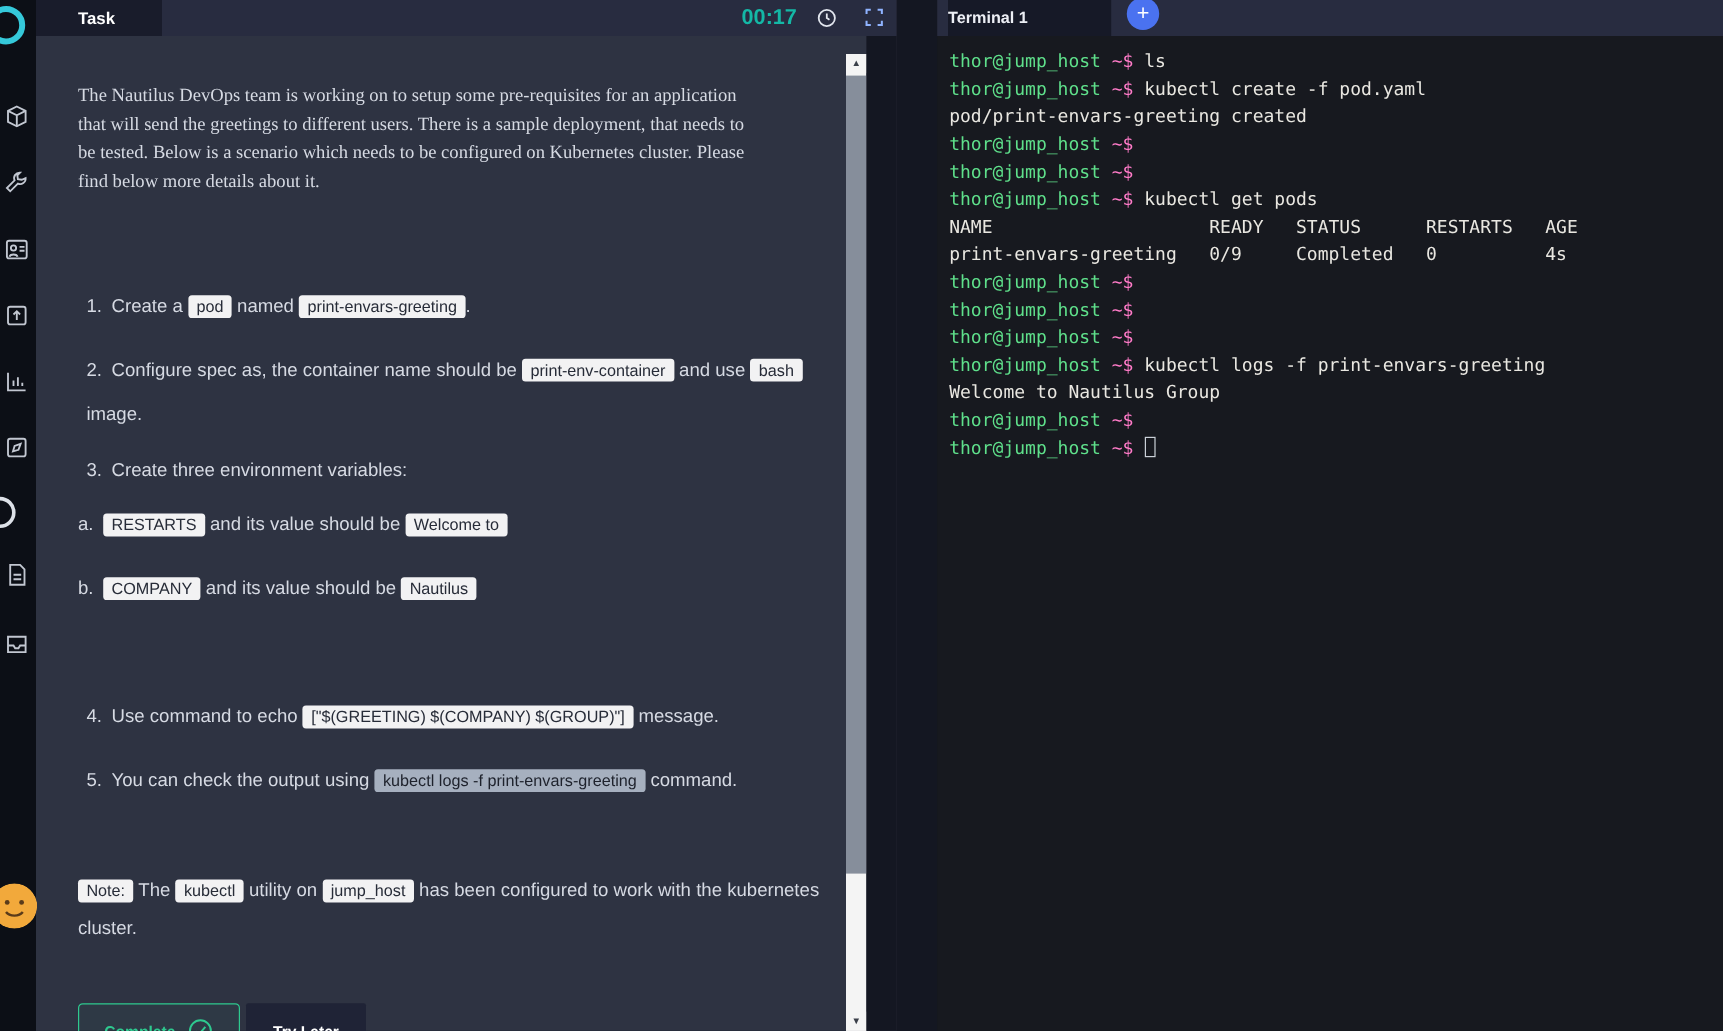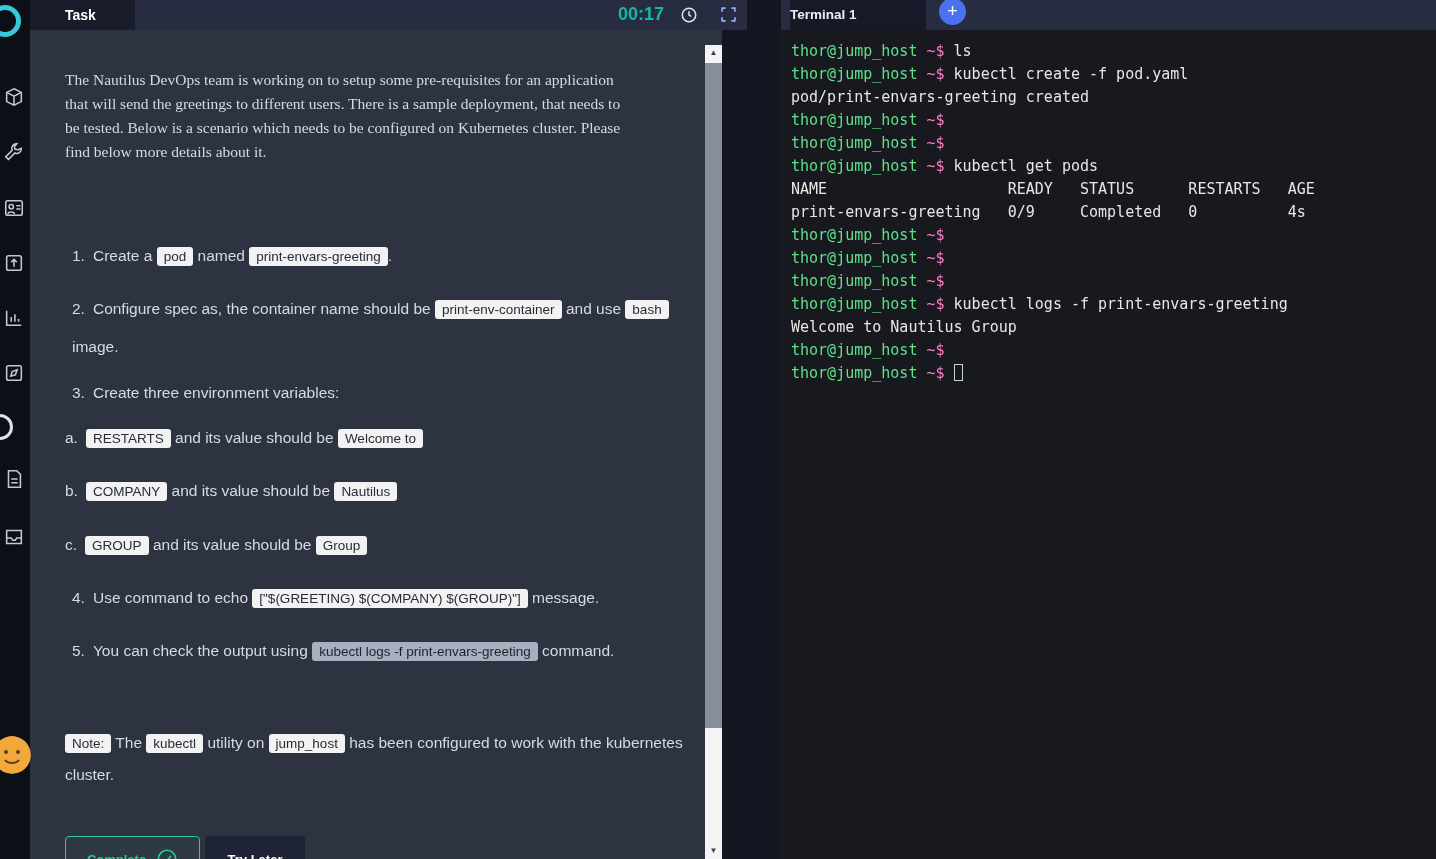--- a/index.html
+++ b/index.html
@@ -168,23 +168,20 @@
     </div>
     <div class="item" style="top:344px">
       <span class="marker">3.</span><span><span>Create three environment variables:</span></span>
     </div>
     <div class="item sub" style="top:389px">
       <span class="marker">a.</span><span><span class="chip">RESTARTS</span><span> and its value should be </span><span class="chip">Welcome to</span></span>
     </div>
     <div class="item sub" style="top:442px">
       <span class="marker">b.</span><span><span class="chip">COMPANY</span><span> and its value should be </span><span class="chip">Nautilus</span></span>
     </div>
-    <div class="item sub" style="top:496px">
-      <span class="marker">c.</span><span><span class="chip">GROUP</span><span> and its value should be </span><span class="chip">Group</span></span>
-    </div>
     <div class="item" style="top:549px">
       <span class="marker">4.</span><span><span>Use command to echo </span><span class="chip">["$(GREETING) $(COMPANY) $(GROUP)"]</span><span> message.</span></span>
     </div>
     <div class="item" style="top:602px; width:615px">
       <span class="marker">5.</span><span><span>You can check the output using </span><span class="chip chip-hl">kubectl logs -f print-envars-greeting</span><span> command.</span></span>
     </div>
 
     <div class="note"><span class="chip">Note:</span><span> The </span><span class="chip">kubectl</span><span> utility on </span><span class="chip">jump_host</span><span> has been configured to work with the kubernetes cluster.</span></div>
 
     <button class="btn-complete">

